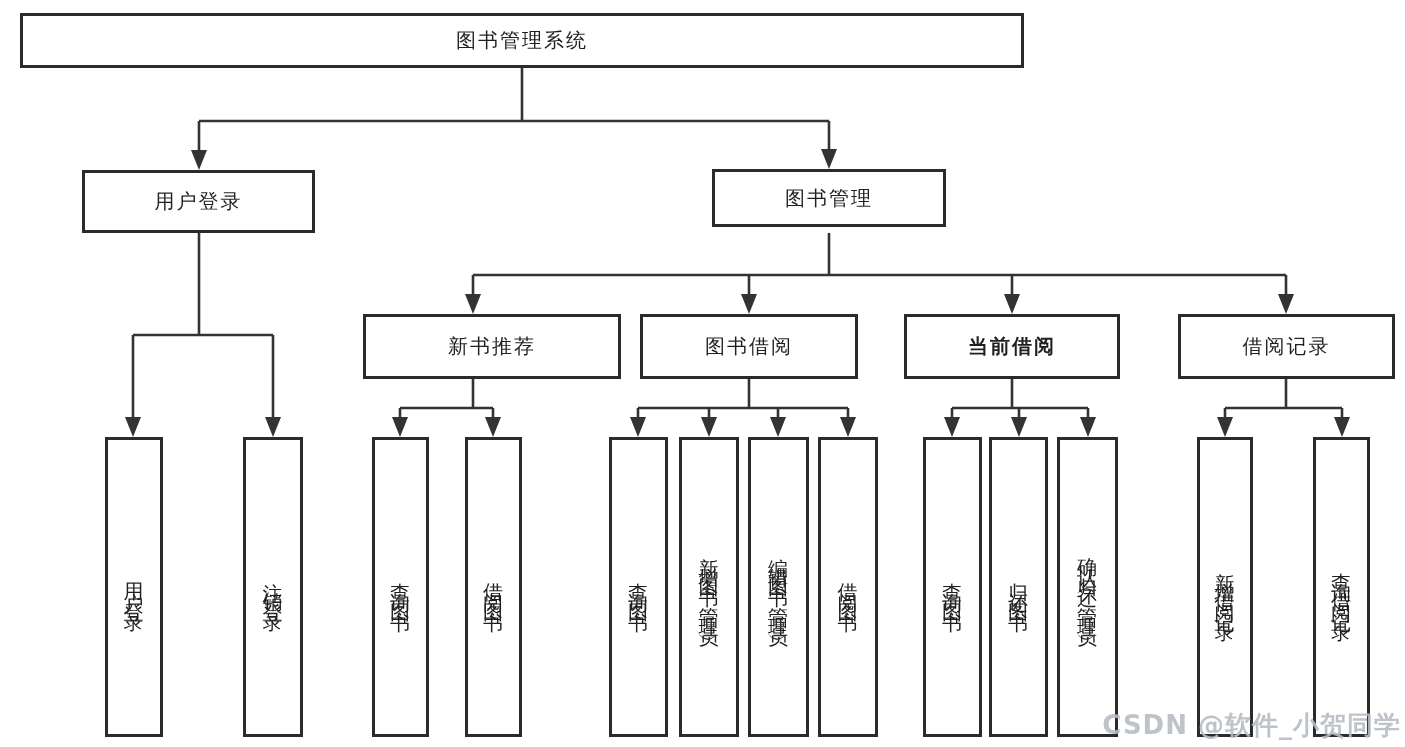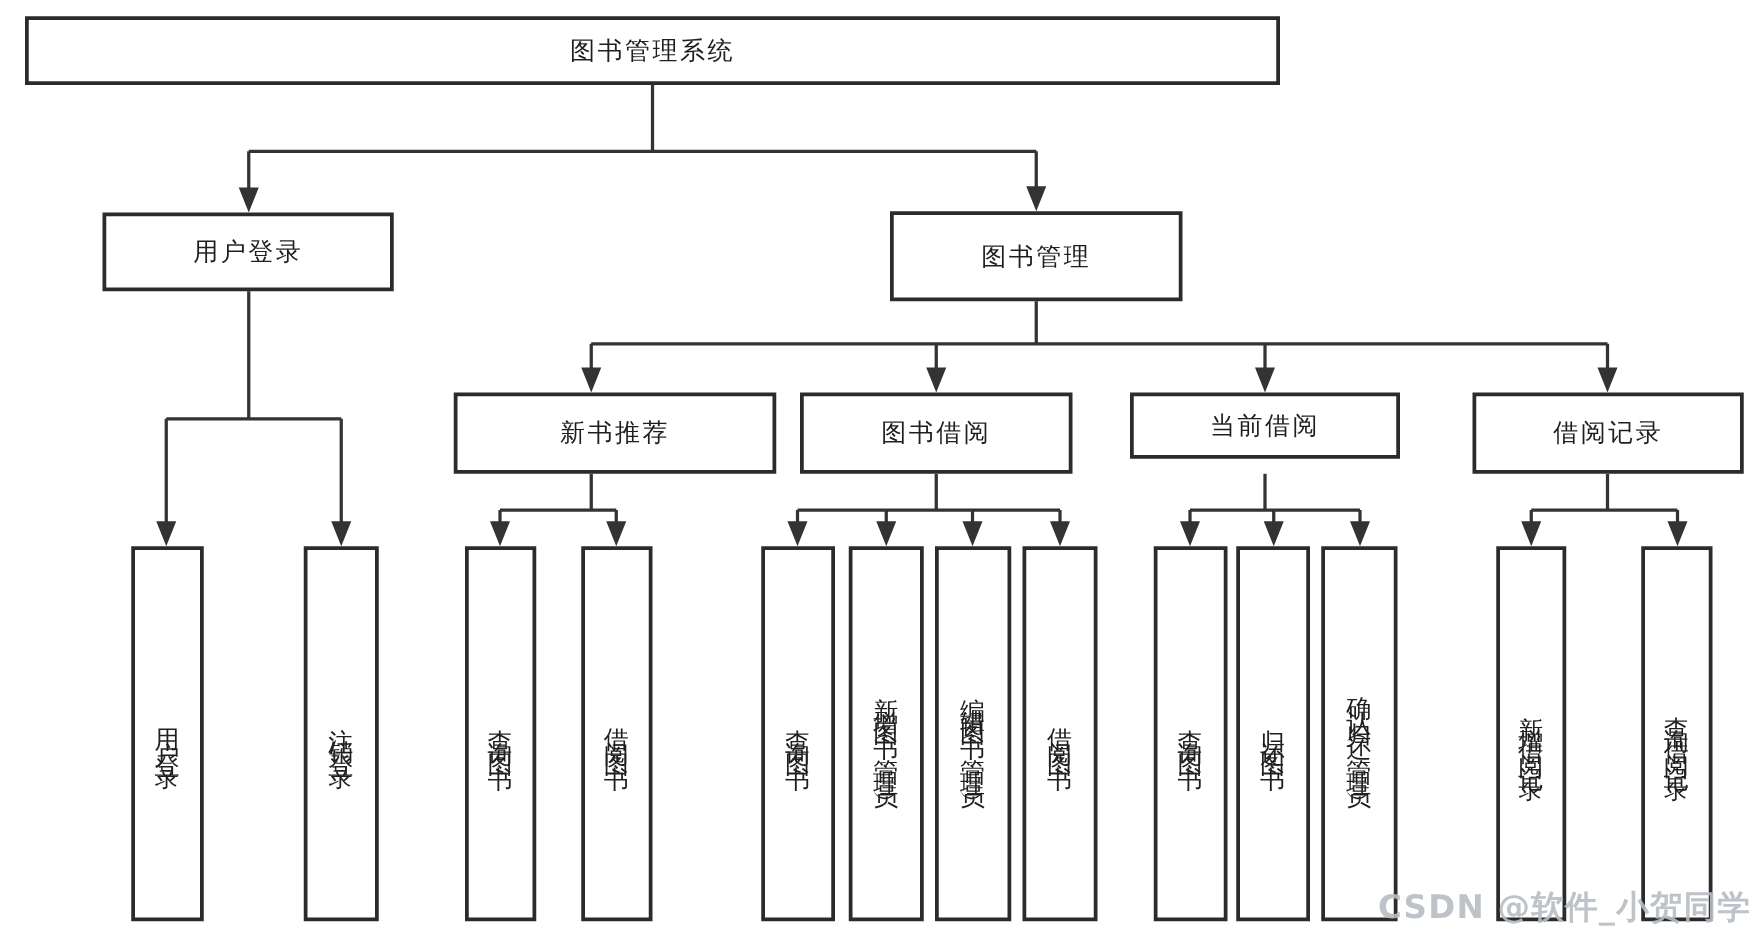--- a/index.html
+++ b/index.html
@@ -44,24 +44,24 @@
   .vbox .vtext {
     writing-mode: vertical-rl;
     font-size: 20px;
     line-height: 1;
     letter-spacing: 10px;
     color: #1f1f1f;
   }
   
   .b-root  { left: 20px;   top: 13px;  width: 1004px; height: 55px; }
   .b-login { left: 82px;   top: 170px; width: 233px;  height: 63px; }
-  .b-mgmt  { left: 712px;  top: 169px; width: 234px;  height: 72px; }
+  .b-mgmt  { left: 712px;  top: 169px; width: 234px;  height: 58px; }
   .b-rec   { left: 363px;  top: 314px; width: 258px;  height: 65px; }
   .b-bor   { left: 640px;  top: 314px; width: 218px;  height: 65px; }
-  .b-cur   { left: 904px;  top: 314px; width: 216px;  height: 53px; }
+  .b-cur   { left: 904px;  top: 314px; width: 216px;  height: 65px; font-weight: bold; }
   .b-hist  { left: 1178px; top: 314px; width: 217px;  height: 65px; }
   
   .v1  { left: 105px;  width: 58px; }
   .v2  { left: 243px;  width: 60px; }
   .v3  { left: 372px;  width: 57px; }
   .v4  { left: 465px;  width: 57px; }
   .v5  { left: 609px;  width: 59px; }
   .v6  { left: 679px;  width: 60px; }
   .v7  { left: 748px;  width: 61px; }
   .v8  { left: 818px;  width: 60px; }

